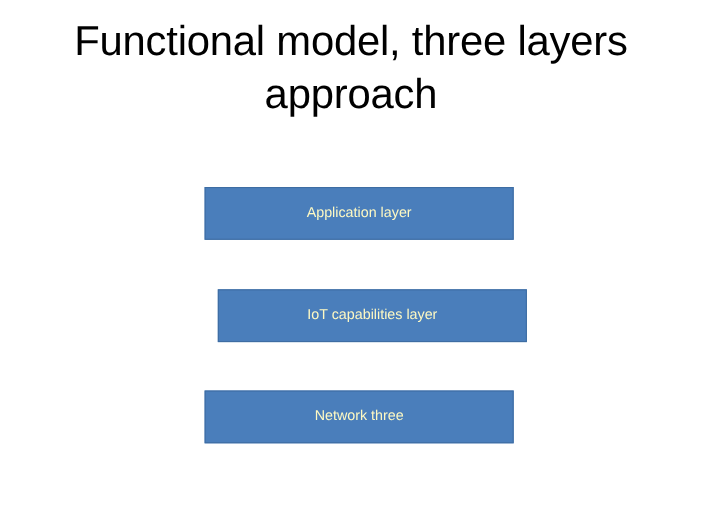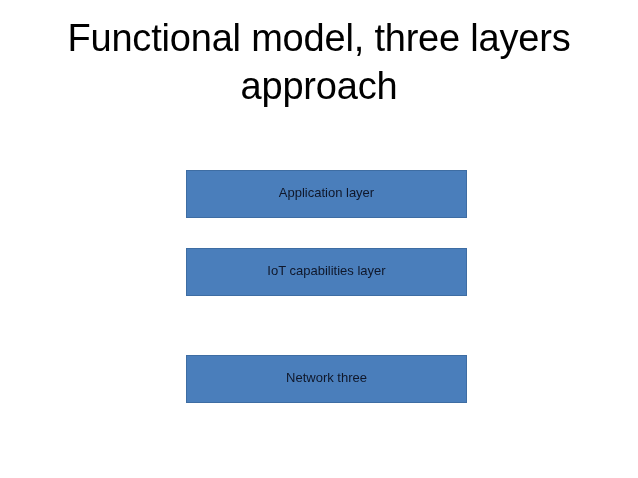--- a/index.html
+++ b/index.html
@@ -47,27 +47,27 @@
     width: 281px;
     height: 48px;
     box-sizing: border-box;
     background: #4A7EBB;
     border: 1px solid #3E6DA3;
     display: flex;
     align-items: center;
     justify-content: center;
   }
   .layer-box.box-1 { top: 170px; }
-  .layer-box.box-2 { top: 248px; }
+  .layer-box.box-2 { top: 263px; margin-left: 12px; }
   .layer-box.box-3 { top: 355px; }
   .layer-label {
     font-family: "Liberation Sans", sans-serif;
     font-size: 13px;
     line-height: 16px;
-    color: #0f172a;
+    color: #fef9c3;
     text-align: left;
     position: relative;
     top: -1px;
     white-space: nowrap;
   }
 </style>
 </head>
 <body>
 
 <div class="slide">

